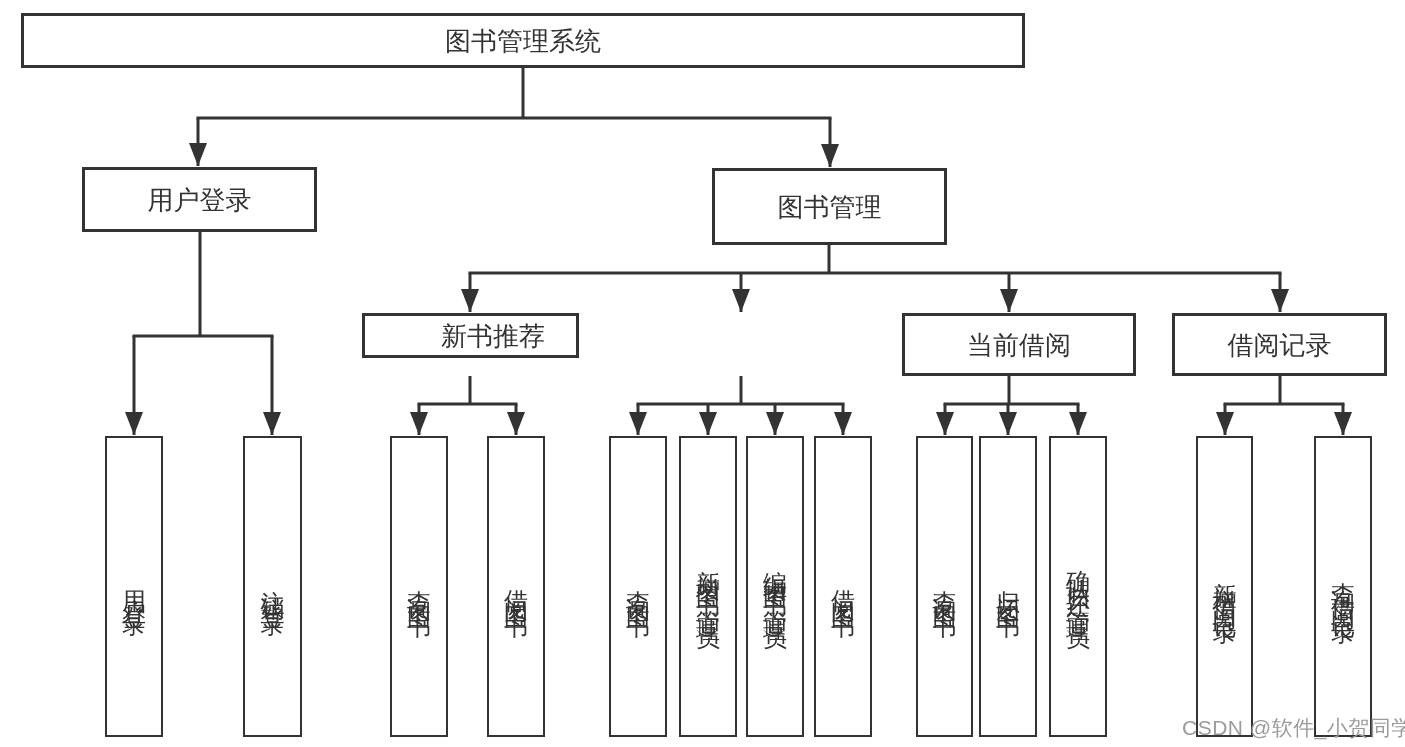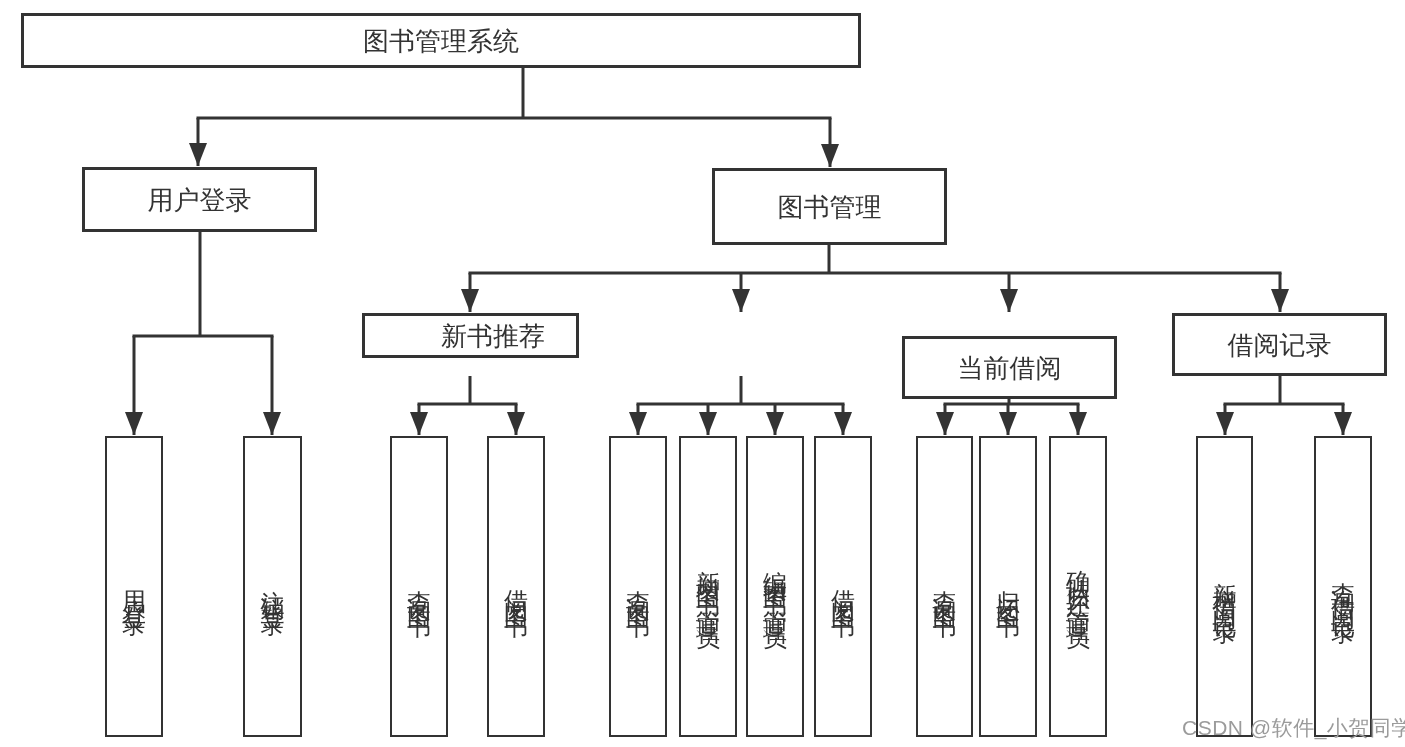--- a/index.html
+++ b/index.html
@@ -111,27 +111,27 @@
 
       <path d="M945 404 V435"></path>
       <path d="M1008 404 V435"></path>
       <path d="M1078 404 V435"></path>
 
       <path d="M1225 404 V435"></path>
       <path d="M1343 404 V435"></path>
     </g>
   </svg>
 
-  <div class="node" style="left:21px; top:13px; width:840px; height:55px;">图书管理系统</div>
+  <div class="node" style="left:21px; top:13px; width:1004px; height:55px;">图书管理系统</div>
 
   <div class="node" style="left:82px; top:167px; width:235px; height:65px;">用户登录</div>
   <div class="node" style="left:712px; top:168px; width:235px; height:77px;">图书管理</div>
 
   <div class="node" style="left:362px; top:313px; width:217px; height:45px;padding-left:45px;">新书推荐</div>
-  <div class="node" style="left:902px; top:313px; width:215px; height:63px;margin-top:23px;">当前借阅</div>
+  <div class="node" style="left:902px; top:313px; width:234px; height:63px;">当前借阅</div>
   <div class="node" style="left:1172px; top:313px; width:215px; height:63px;">借阅记录</div>
 
   <div class="node leaf" style="left:105px; top:436px; width:58px; height:301px;">用户登录</div>
   <div class="node leaf" style="left:243px; top:436px; width:59px; height:301px;">注销登录</div>
 
   <div class="node leaf" style="left:390px; top:436px; width:58px; height:301px;">查询图书</div>
   <div class="node leaf" style="left:487px; top:436px; width:58px; height:301px;">借阅图书</div>
 
   <div class="node leaf" style="left:609px; top:436px; width:58px; height:301px;">查询图书</div>
   <div class="node leaf" style="left:679px; top:436px; width:58px; height:301px;">新增图书（管理员）</div>

